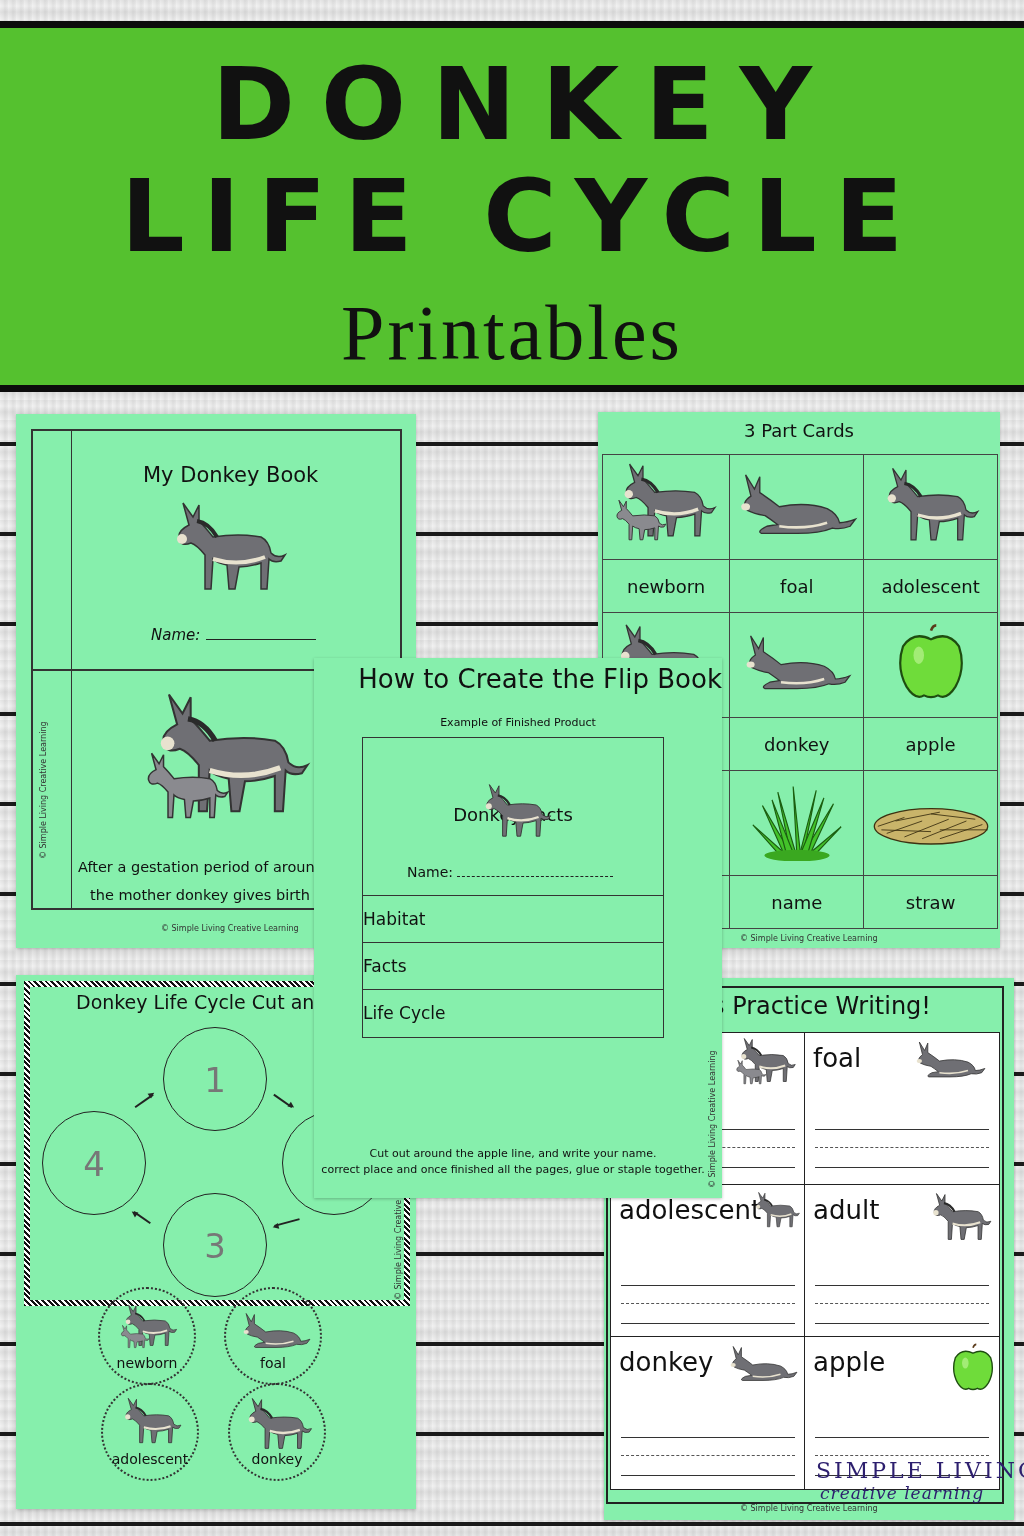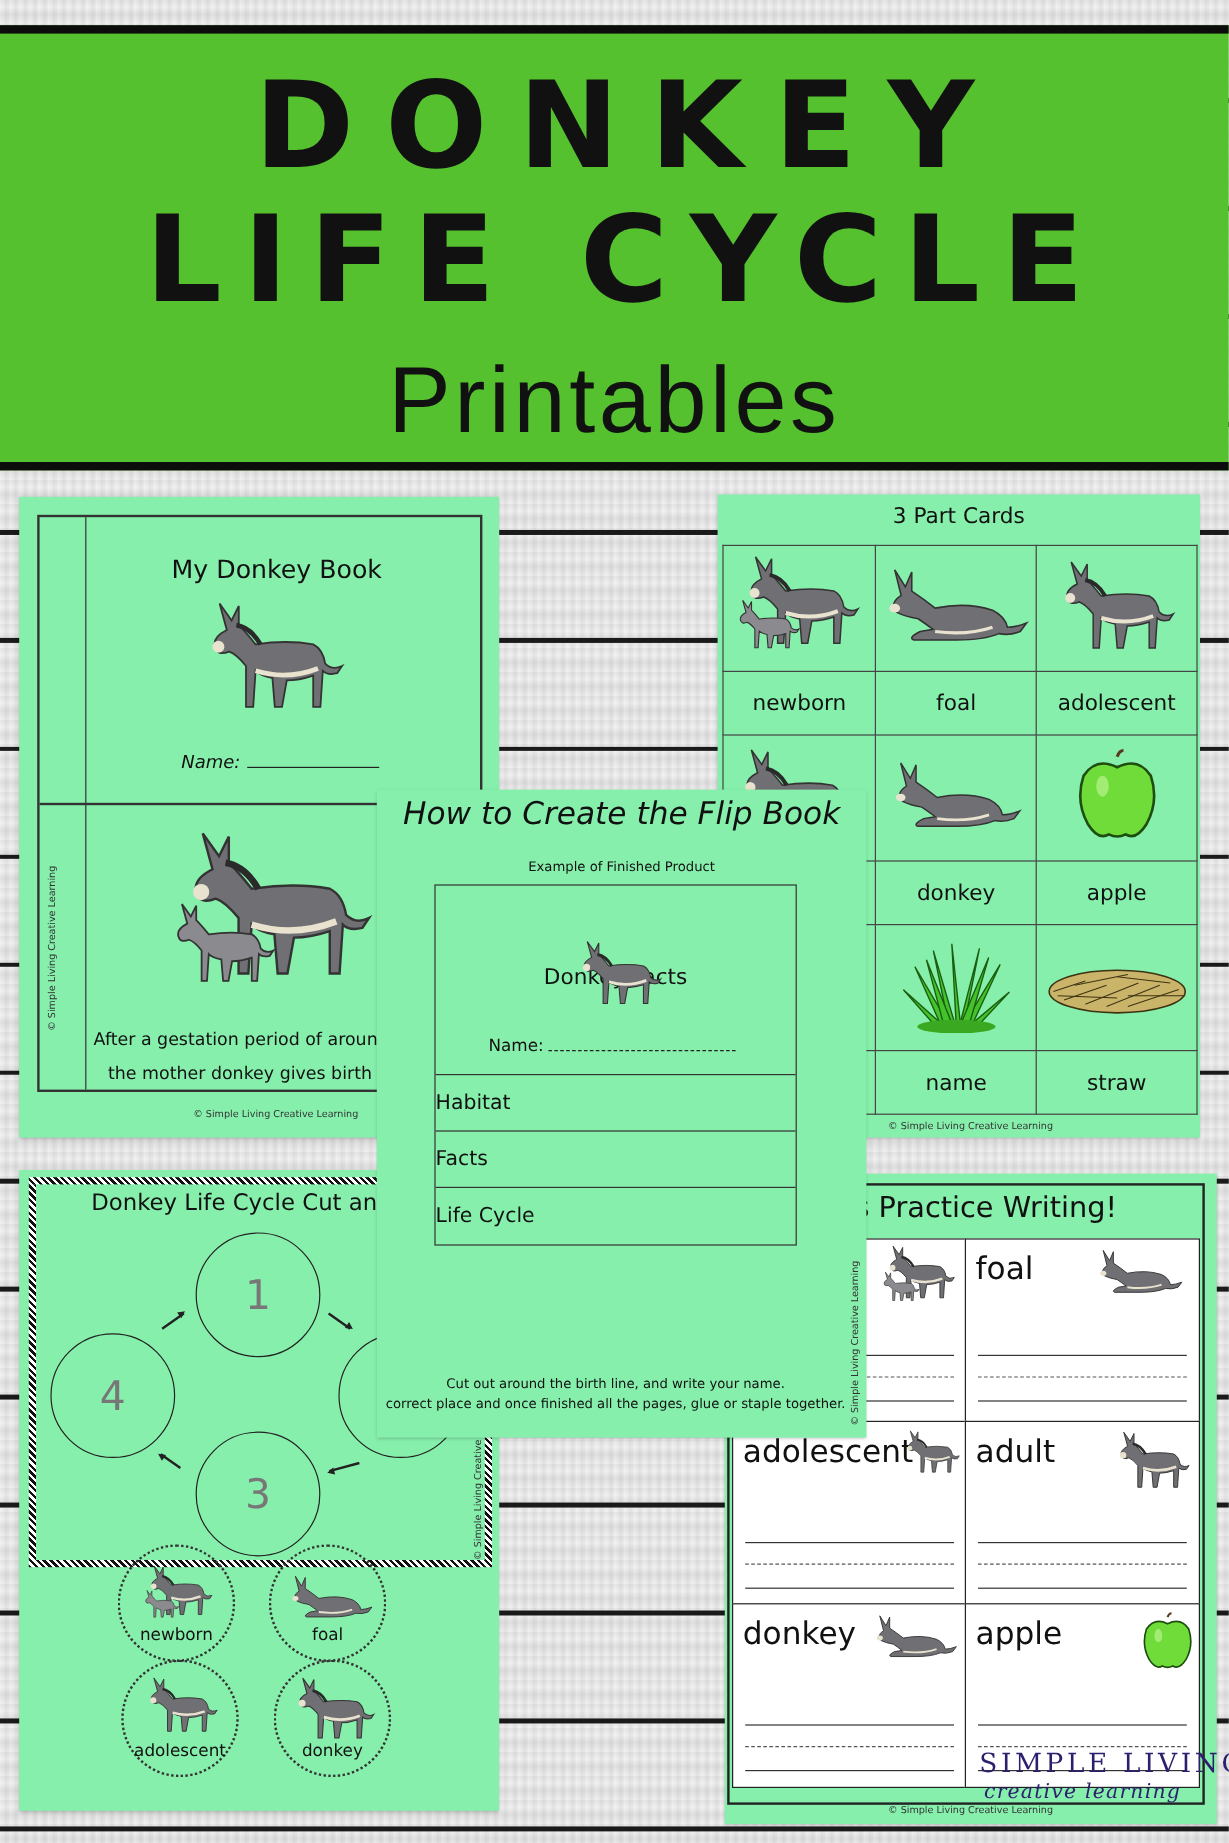--- a/index.html
+++ b/index.html
@@ -27,21 +27,21 @@
     font-family: "DejaVu Sans", sans-serif; font-weight: bold;
     font-size: 100px; letter-spacing: 26px; line-height: 110px; padding-left: 26px;
   }
   .banner .t2 {
     position: absolute; left: 0; right: 0; top: 134px;
     font-family: "DejaVu Sans", sans-serif; font-weight: bold;
     font-size: 100px; letter-spacing: 18px; line-height: 110px; padding-left: 18px;
   }
   .banner .t3 {
     position: absolute; left: 0; right: 0; top: 260px;
-    font-family: Liberation Sans, sans-serif; font-size: 78px; line-height: 90px; letter-spacing: 3px;
+    font-family: Liberation Serif, serif; font-size: 78px; line-height: 90px; letter-spacing: 3px;
   }
 
   
   .page { position: absolute; background: #86efac; box-shadow: 0 1px 3px rgba(0,0,0,0.25); overflow: hidden; }
   .copyright { font-size: 8px; color: #333; }
   .vtext { position: absolute; transform: rotate(-90deg); transform-origin: left top; white-space: nowrap; font-size: 8px; color: #333; }
 
   
   .pic { position: absolute; display: block; }
 
@@ -61,21 +61,21 @@
   .cards { left: 598px; top: 412px; width: 402px; height: 536px; }
   .cards .title { position: absolute; left: 0; right: 0; top: 8px; text-align: center; font-size: 18px; }
   .cards table { position: absolute; left: 4px; top: 42px; width: 396px; border-collapse: collapse; }
   .cards td { border: 1.5px solid #444; text-align: center; font-size: 18px; position: relative; }
   .cards td.img { height: 105px; }
   .cards td.lbl { height: 53px; }
   .cards .foot { position: absolute; left: 142px; top: 522px; }
 
   
   .flip { left: 314px; top: 658px; width: 408px; height: 540px; z-index: 3; }
-  .flip .title { position: absolute; left: 0; right: 0; top: 6px; text-align: center; font-size: 26px; font-style: italic; }
+  .flip .title { position: absolute; left: 0; right: 0; top: 6px; text-align: right; font-size: 26px; }
   .flip .sub { position: absolute; left: 0; right: 0; top: 58px; text-align: center; font-size: 11px; }
   .flip .box { position: absolute; left: 48px; top: 79px; width: 302px; border: 1.5px solid #333; }
   .flip .cover { height: 158px; border-bottom: 1.5px solid #333; position: relative; }
   .flip .cover .ct { position: absolute; left: 0; right: 0; top: 18px; text-align: center; font-size: 18px; margin-top: 48px; }
   .flip .cover .nm { position: absolute; left: 44px; top: 126px; font-size: 14px; }
   .flip .cover .nm .line { display: inline-block; width: 156px; border-bottom: 1.5px dashed #222; margin-left: 4px; }
   .flip .row { height: 47px; line-height: 47px; font-size: 17px; border-bottom: 1.5px solid #333; }
   .flip .row:last-child { border-bottom: none; }
   .flip .inst { position: absolute; left: 0; right: 10px; top: 488px; text-align: center; font-size: 11px; line-height: 16px; }
 
@@ -352,21 +352,21 @@
       <svg class="pic" style="left:118px;top:42px;width:72px;height:62px">
           <use href="#donkey"></use>
         </svg>
       <div class="nm"><span>Name:</span><span class="line"></span></div>
     </div>
     <div class="row">Habitat</div>
     <div class="row">Facts</div>
     <div class="row">Life Cycle</div>
   </div>
   <div class="inst">
-    <div>Cut out around the birth line, and write your name.</div>
+    <div>Cut out around the apple line, and write your name.</div>
     <div>correct place and once finished all the pages, glue or staple together.</div>
   </div>
   <div class="vtext" style="left:394px;top:530px">© Simple Living Creative Learning</div>
 </div>
 
 <div class="logo">
   <div class="a">SIMPLE LIVING</div>
   <div class="b">creative learning</div>
 </div>
 

